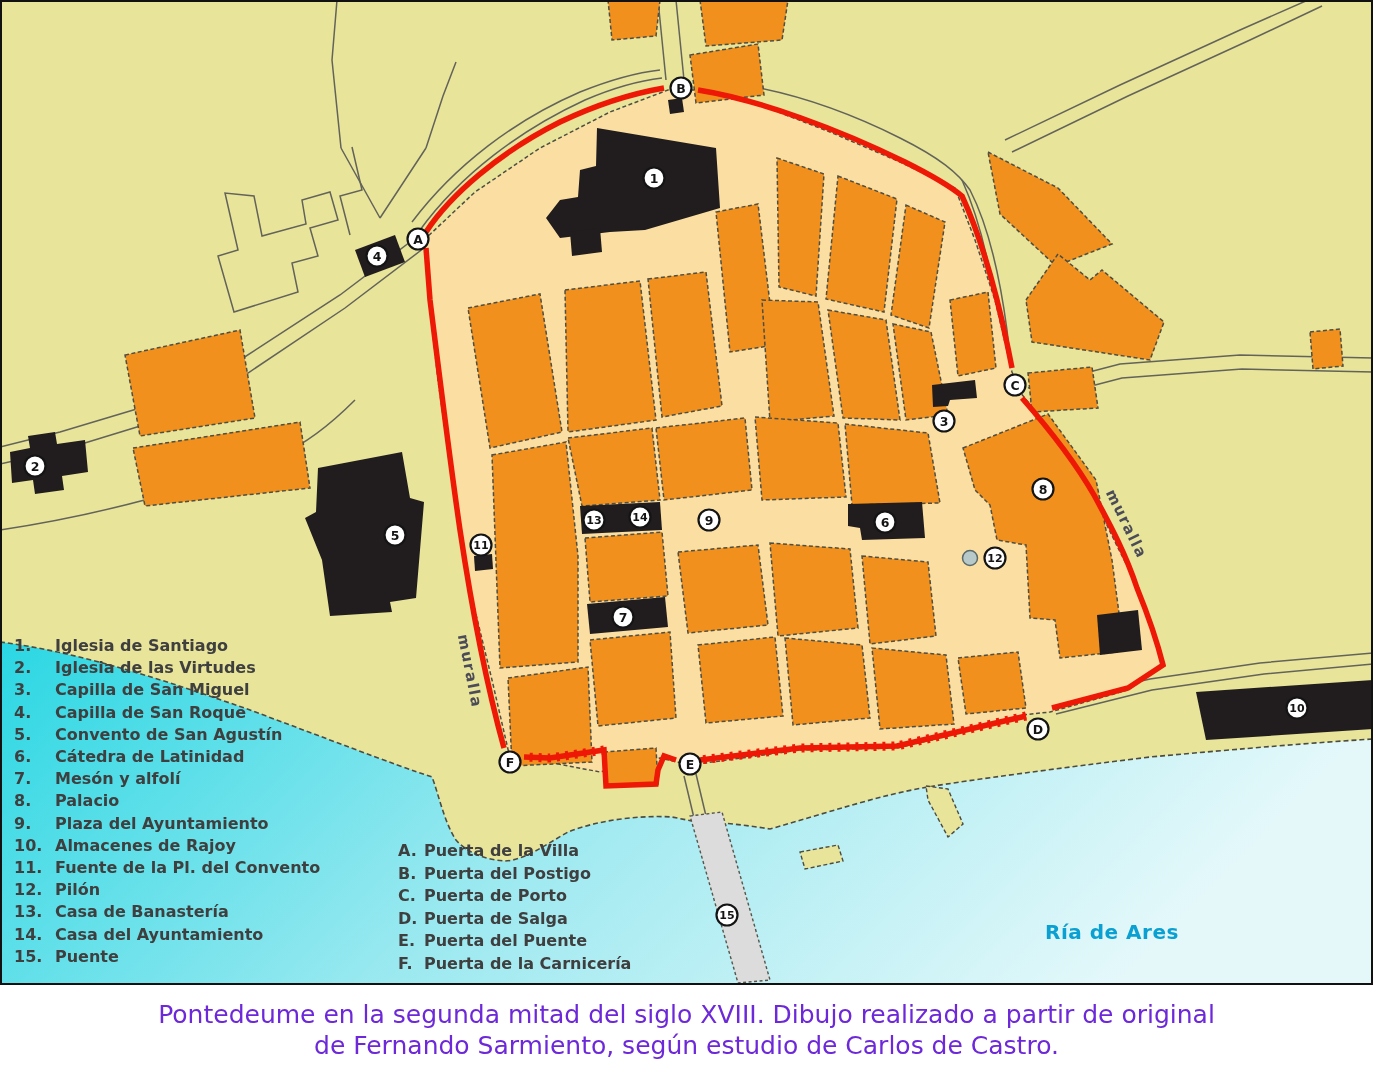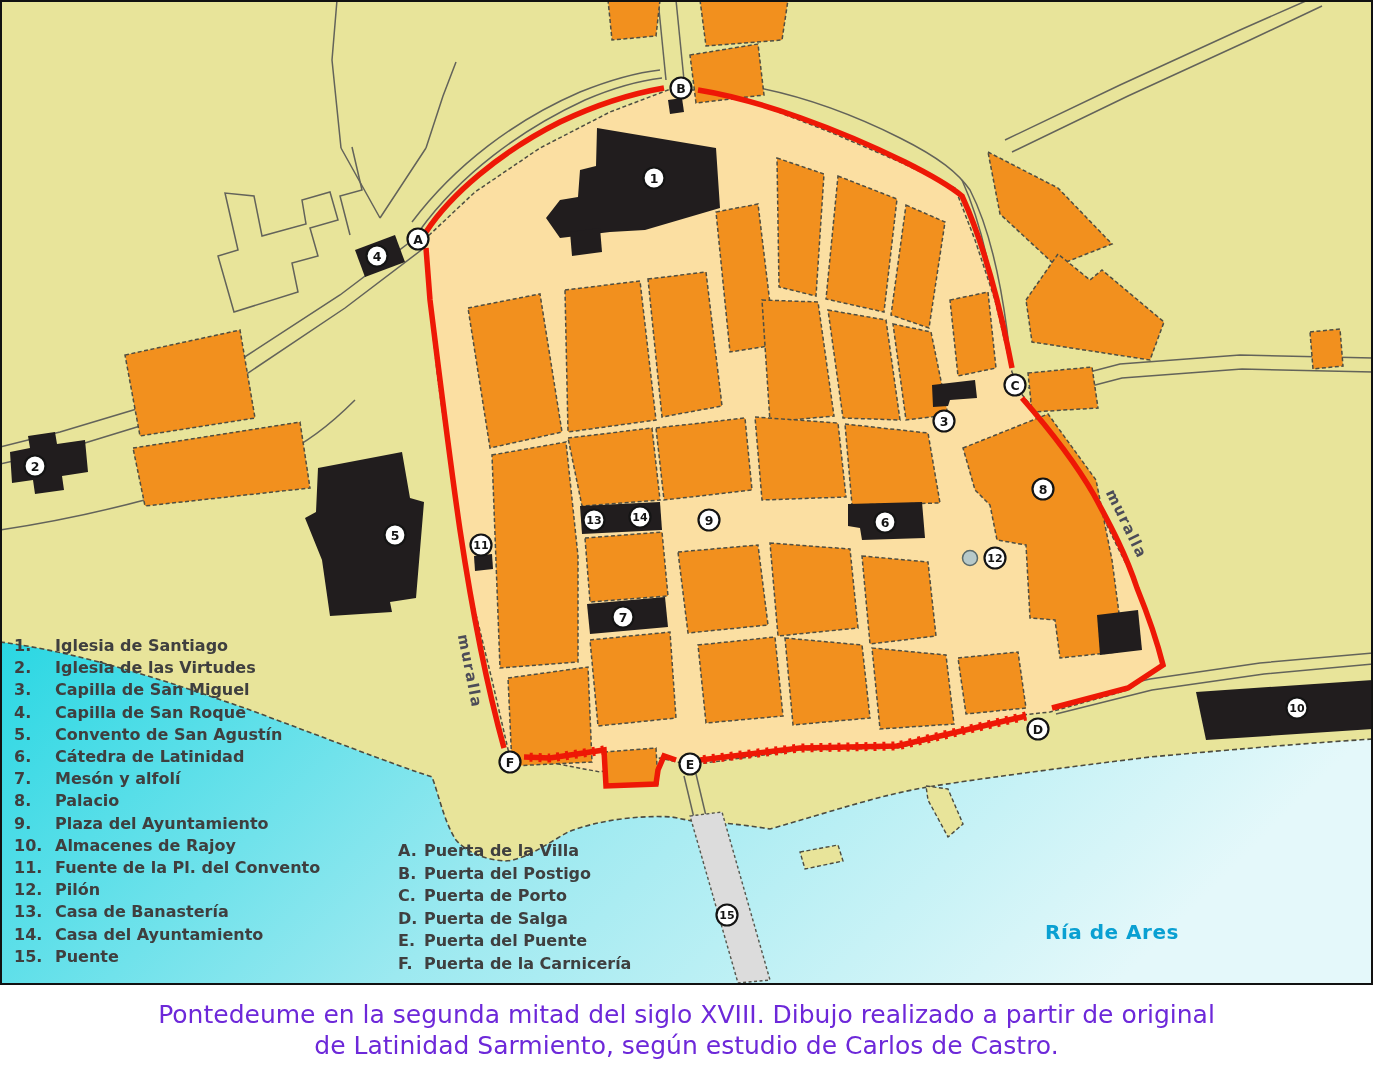--- a/index.html
+++ b/index.html
@@ -305,15 +305,15 @@
             <text x="510" y="762" text-anchor="middle" dominant-baseline="central" font-size="12.5">F</text>
           </g>
         </g>
 
       <rect x="1" y="1" width="1371" height="983" fill="none" stroke="#111" stroke-width="2"></rect>
     </svg>
   </div>
 
   <div class="caption">
     <div>Pontedeume en la segunda mitad del siglo XVIII. Dibujo realizado a partir de original</div>
-    <div>de Latinidad Sarmiento, según estudio de Carlos de Castro.</div>
+    <div>de Fernando Sarmiento, según estudio de Carlos de Castro.</div>
   </div>
 </div>
 
 </body></html>

